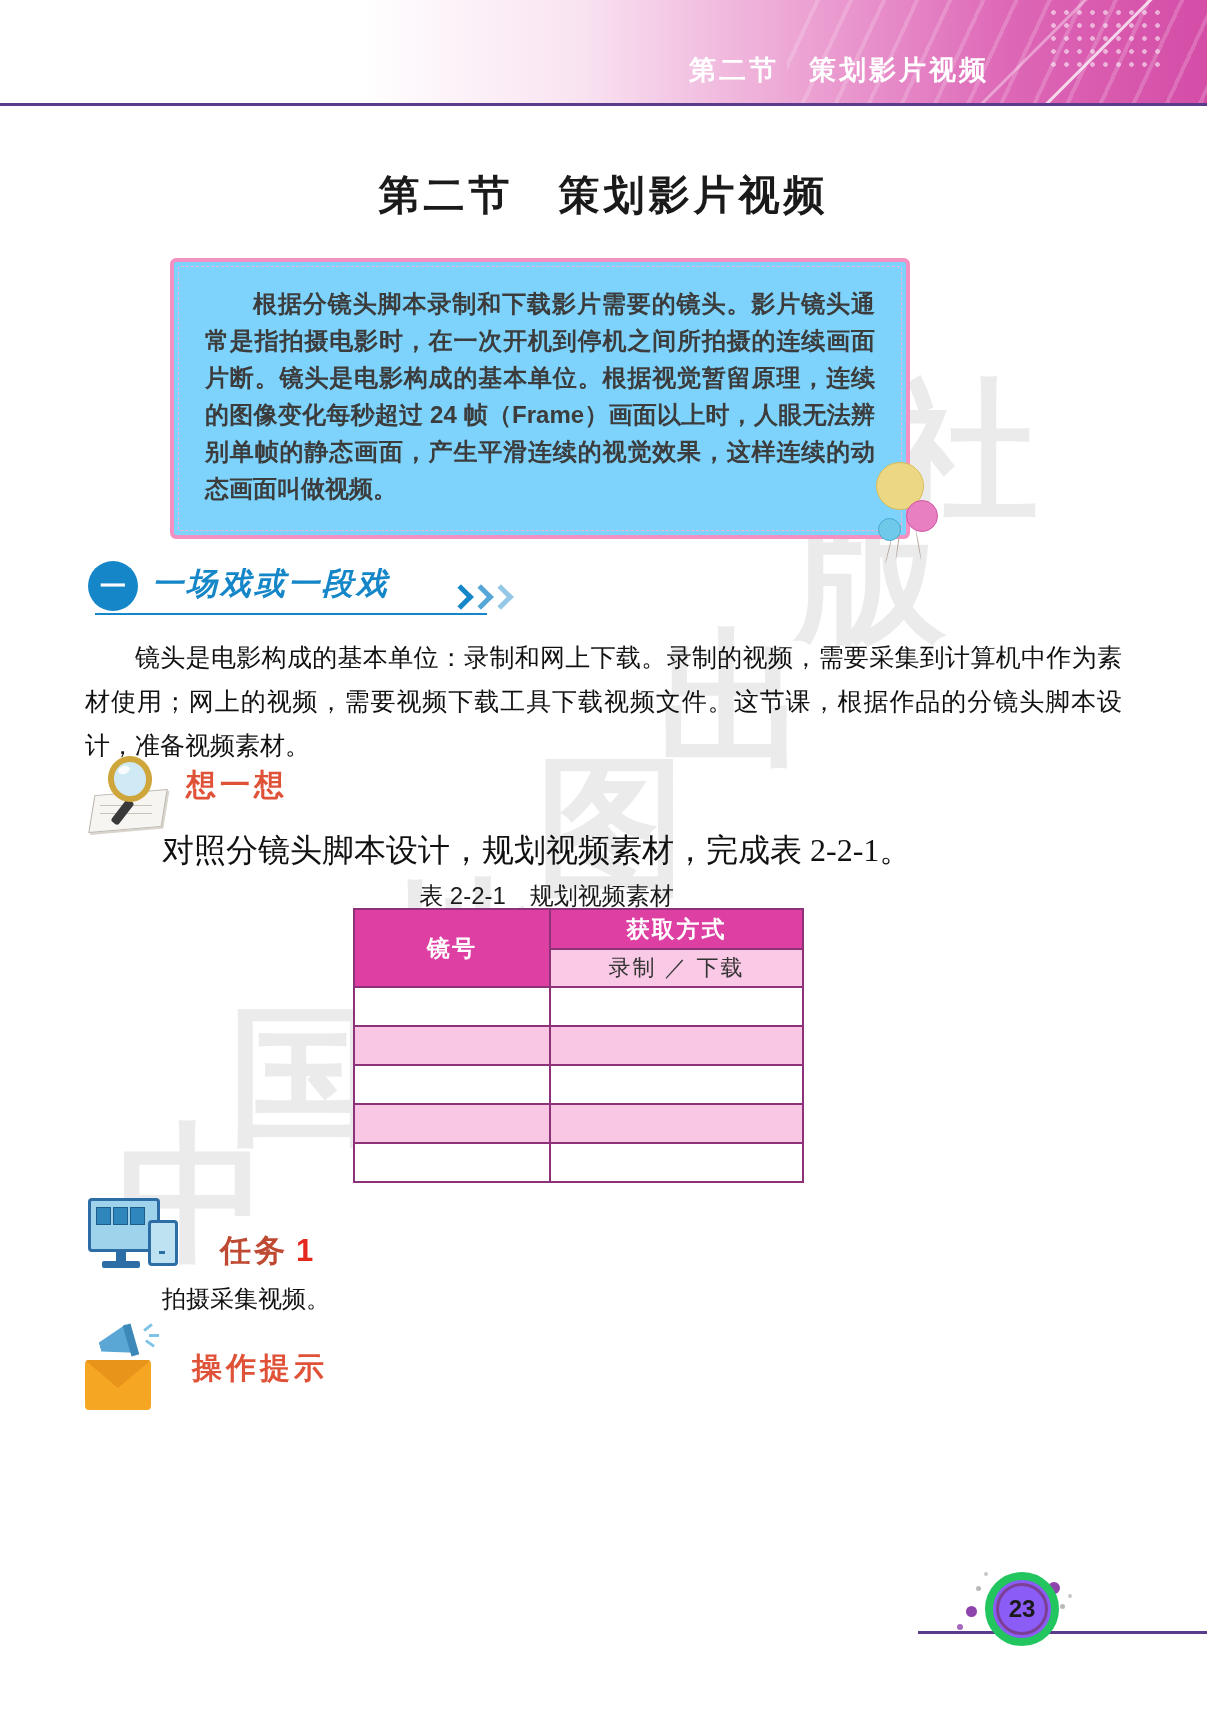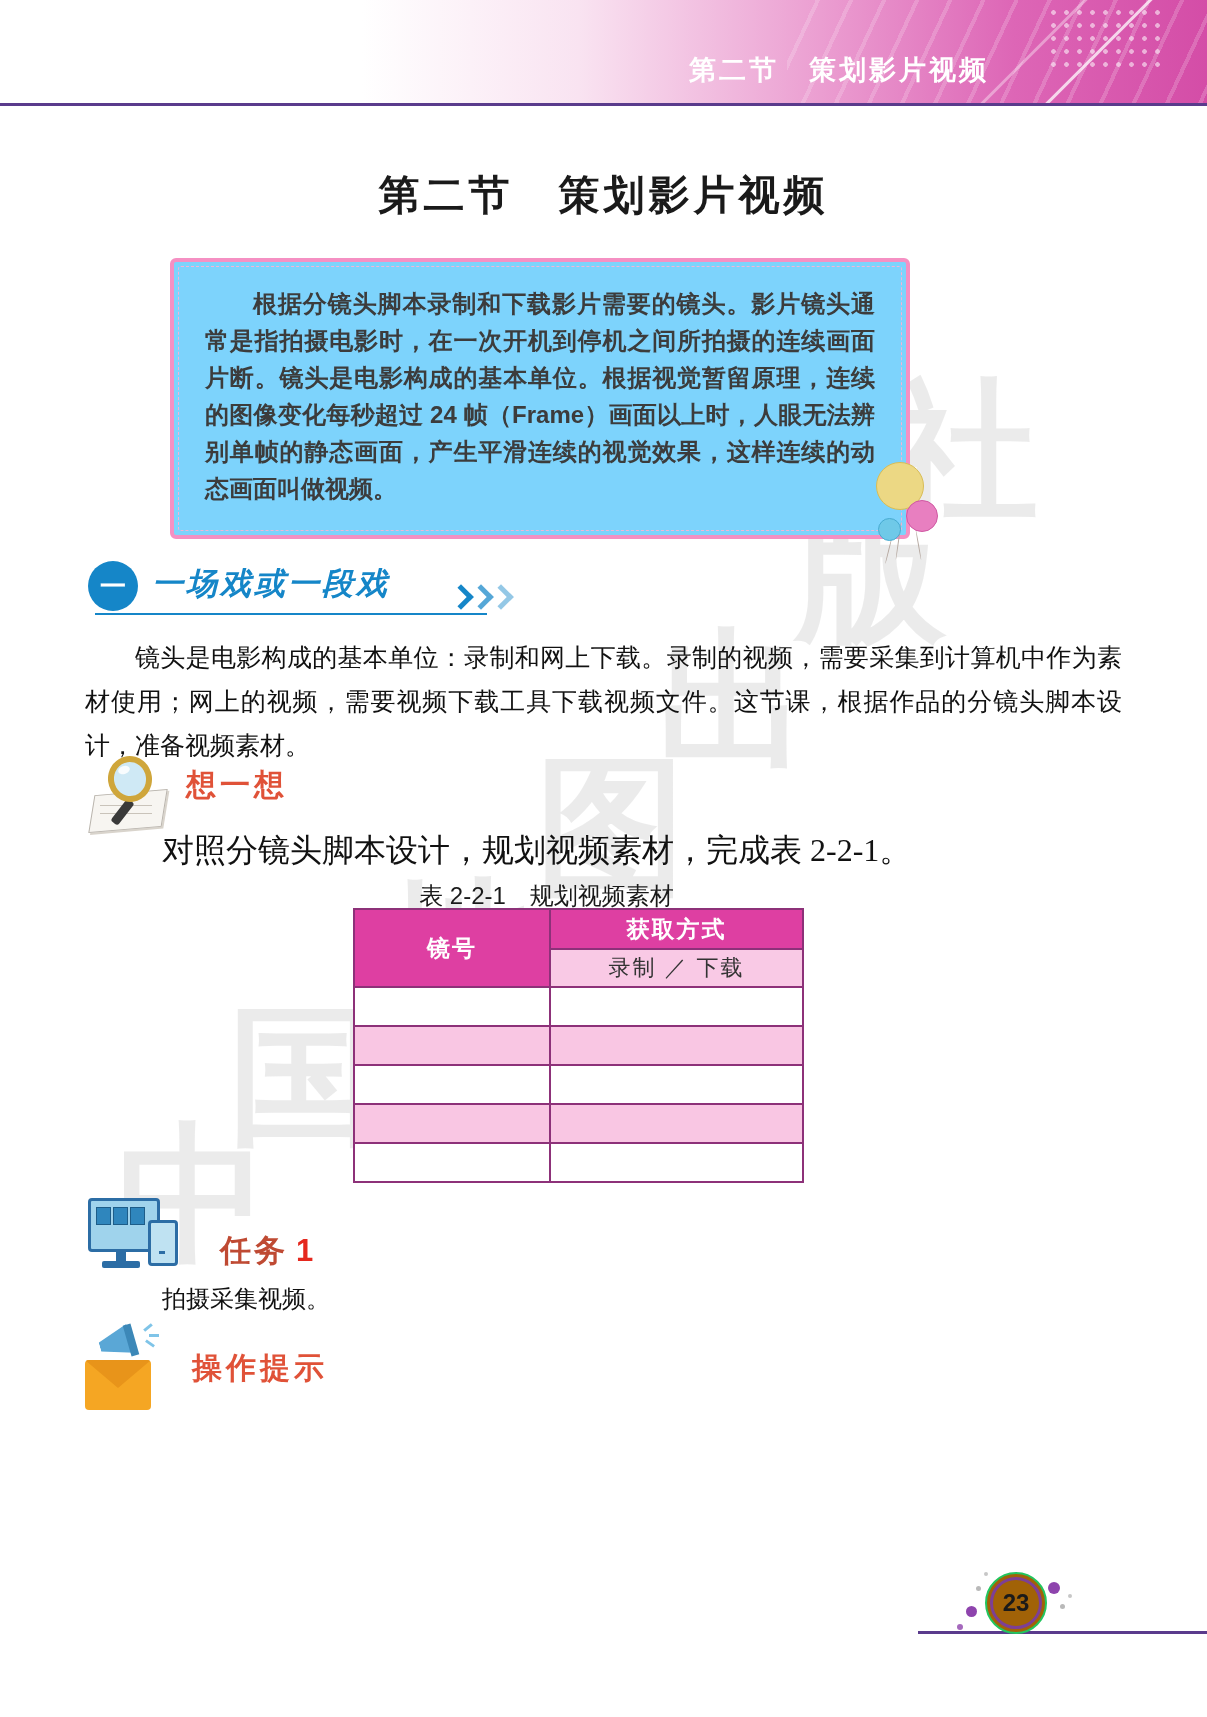--- a/index.html
+++ b/index.html
@@ -118,21 +118,21 @@
   .sp2{left:64px;top:8px;}
   .sp3{left:60px;top:16px;transform:rotate(35deg);}
   .tips-heading{position:absolute;left:192px;top:1348px;margin:0;font-size:30px;font-weight:bold;
         color:#e05238;letter-spacing:4px;font-family:"Liberation Sans",sans-serif;}
   .tips-pars{position:absolute;left:133px;top:1395px;width:1002px;}
   .tips-pars p{margin:0;font-size:25px;line-height:46px;text-align:justify;text-indent:2em;color:#111;}
 
   
   .foot-line{position:absolute;left:918px;top:1631px;width:289px;height:3px;background:#5a3b8c;}
   .page-circle{position:absolute;left:985px;top:1572px;width:58px;height:58px;border-radius:50%;
-        border:2px solid #22c55e;background:#a16207;}
+        border:8px solid #22c55e;background:#8b5cf6;}
   .page-circle-inner{position:absolute;inset:3px;border:3px solid #7d3f95;border-radius:50%;
         text-align:center;line-height:46px;font-size:24px;font-weight:bold;color:#1a1a1a;
         font-family:"Liberation Sans",sans-serif;}
   .dot{position:absolute;border-radius:50%;}
   .dp1{left:966px;top:1606px;width:11px;height:11px;background:#8e44ad;}
   .dp2{left:1048px;top:1582px;width:12px;height:12px;background:#8e44ad;}
   .dp3{left:957px;top:1624px;width:6px;height:6px;background:#a569bd;}
   .dg1{left:976px;top:1586px;width:5px;height:5px;background:#b9b9b9;}
   .dg2{left:984px;top:1572px;width:4px;height:4px;background:#c7c7c7;}
   .dg3{left:1060px;top:1604px;width:5px;height:5px;background:#b9b9b9;}

